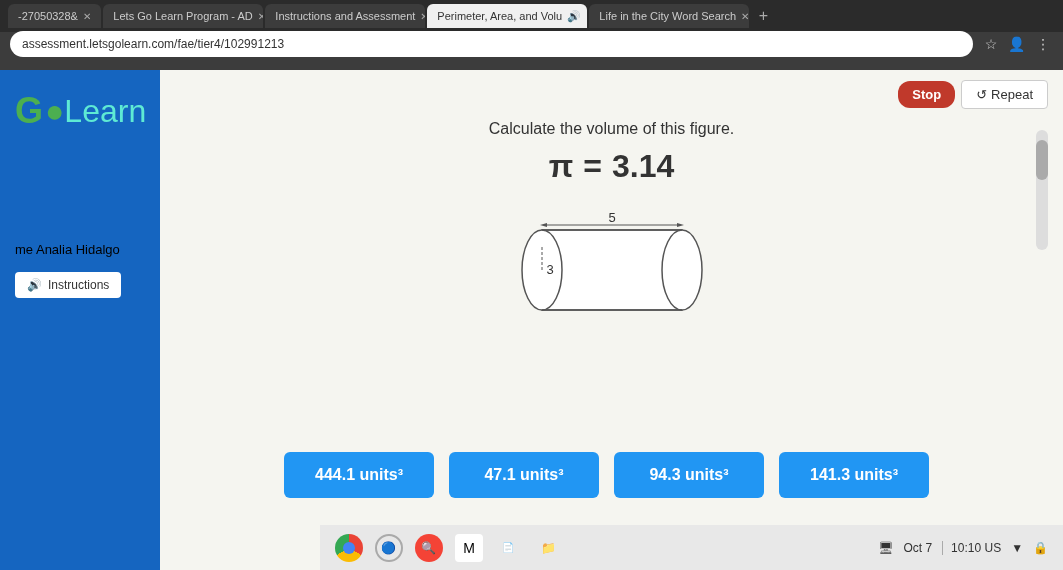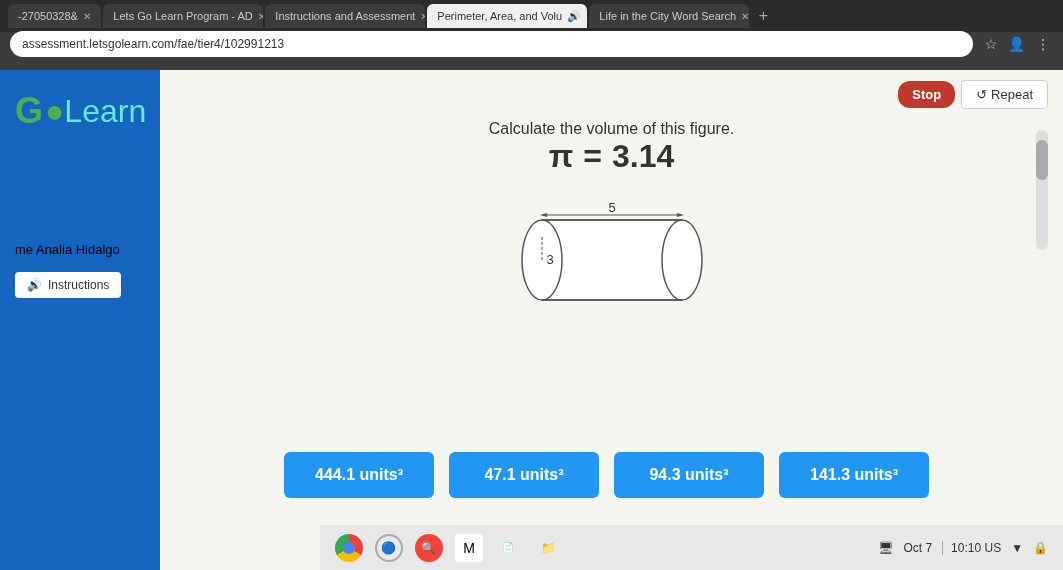--- a/index.html
+++ b/index.html
@@ -209,20 +209,21 @@
     
     .question-area {
       margin-top: 50px;
       text-align: center;
       width: 100%;
     }
 
     .question-text {
       font-size: 16px;
       color: #333;
+      margin-bottom: 10px;
     }
 
     .pi-equation {
       font-size: 32px;
       color: #333;
       font-weight: bold;
       margin-bottom: 15px;
       display: flex;
       align-items: center;
       justify-content: center;

